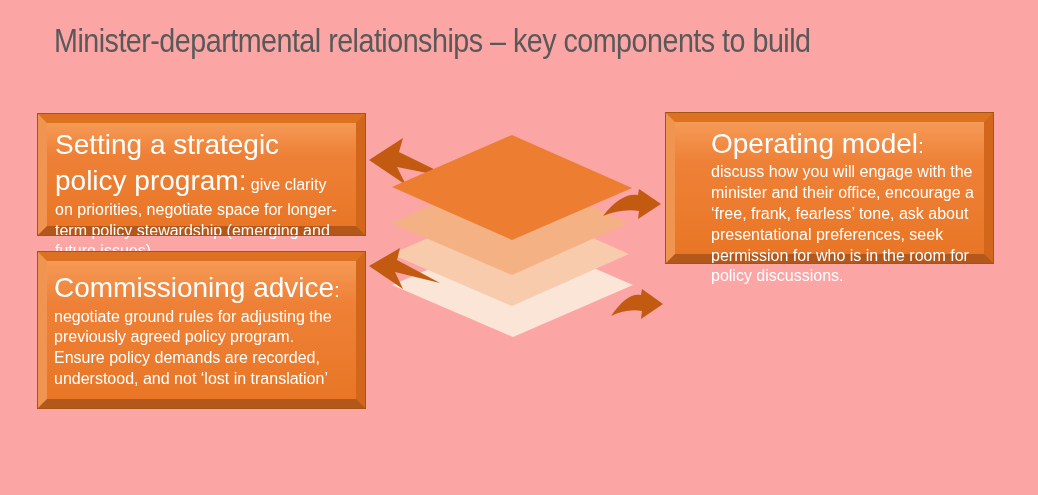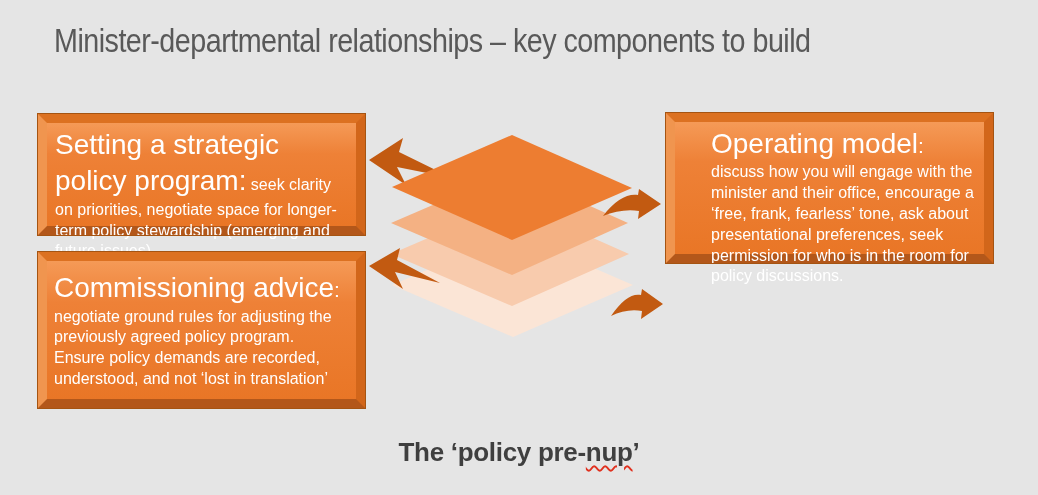--- a/index.html
+++ b/index.html
@@ -1,19 +1,19 @@
 <!DOCTYPE html>
 <html><head>
 <meta charset="utf-8">
 <style>
   html,body{margin:0;padding:0;background:#ffffff;}
   .slide{
     position:relative;
     width:1038px;height:495px;
-    background:#e5e5e5;
+    background:#fca5a5;
     font-family:"Liberation Sans", sans-serif;
     overflow:hidden;
   }
   .title{
     position:absolute;left:54px;top:22px;
     font-size:33px;font-weight:400;color:#595959;
     letter-spacing:-0.6px;white-space:nowrap;
     transform:scaleX(0.87);transform-origin:left center;
   }
   .layers-svg{
@@ -63,29 +63,28 @@
     <polygon points="512,171 628,223 512,275 391,223" fill="#F4B183"></polygon>
     <path d="M369,160 L403,138 L399,152 L452,178 L397,167 L406,185 Z" fill="#C25A11"></path>
     <path d="M369,266 L400,248 L397,260 L440,283 L395,272 L403,289 Z" fill="#C25A11"></path>
     <polygon points="512,135 632,188 512,240 392,187" fill="#ED7D31"></polygon>
     <path d="M603,216 C615,200 628,193 638,195 L639,189 L661,204 L638,219 L639,211 C628,209 615,211 603,216 Z" fill="#C25A11"></path>
     <path d="M611,316 C622,300 632,293 641,295 L642,289 L663,304 L641,319 L642,311 C632,309 621,311 611,316 Z" fill="#C25A11"></path>
   </svg>
 
   <div class="box box-strategic">
     <p><b class="hd">Setting a strategic policy program:</b><span class="sep"></span>
-      <span class="bd">seek clarity on priorities, negotiate space for longer-term policy stewardship (emerging and future issues).</span></p>
+      <span class="bd">give clarity on priorities, negotiate space for longer-term policy stewardship (emerging and future issues).</span></p>
   </div>
 
   <div class="box box-commissioning">
     <p><b class="hd">Commissioning advice</b><span class="sep">:</span>
       <span class="bd">negotiate ground rules for adjusting the previously agreed policy program. Ensure policy demands are recorded, understood, and not ‘lost in translation’</span></p>
   </div>
 
   <div class="box box-operating">
     <p><b class="hd">Operating model</b><span class="sep">:</span>
       <span class="bd">discuss how you will engage with the minister and their office, encourage a ‘free, frank, fearless’ tone, ask about presentational preferences, seek permission for who is in the room for policy discussions.</span></p>
   </div>
 
 
-  <div class="caption"><span>The ‘policy pre-</span><span class="squiggle">nup</span><span>’</span></div>
 
 </div>
 
 </body></html>

